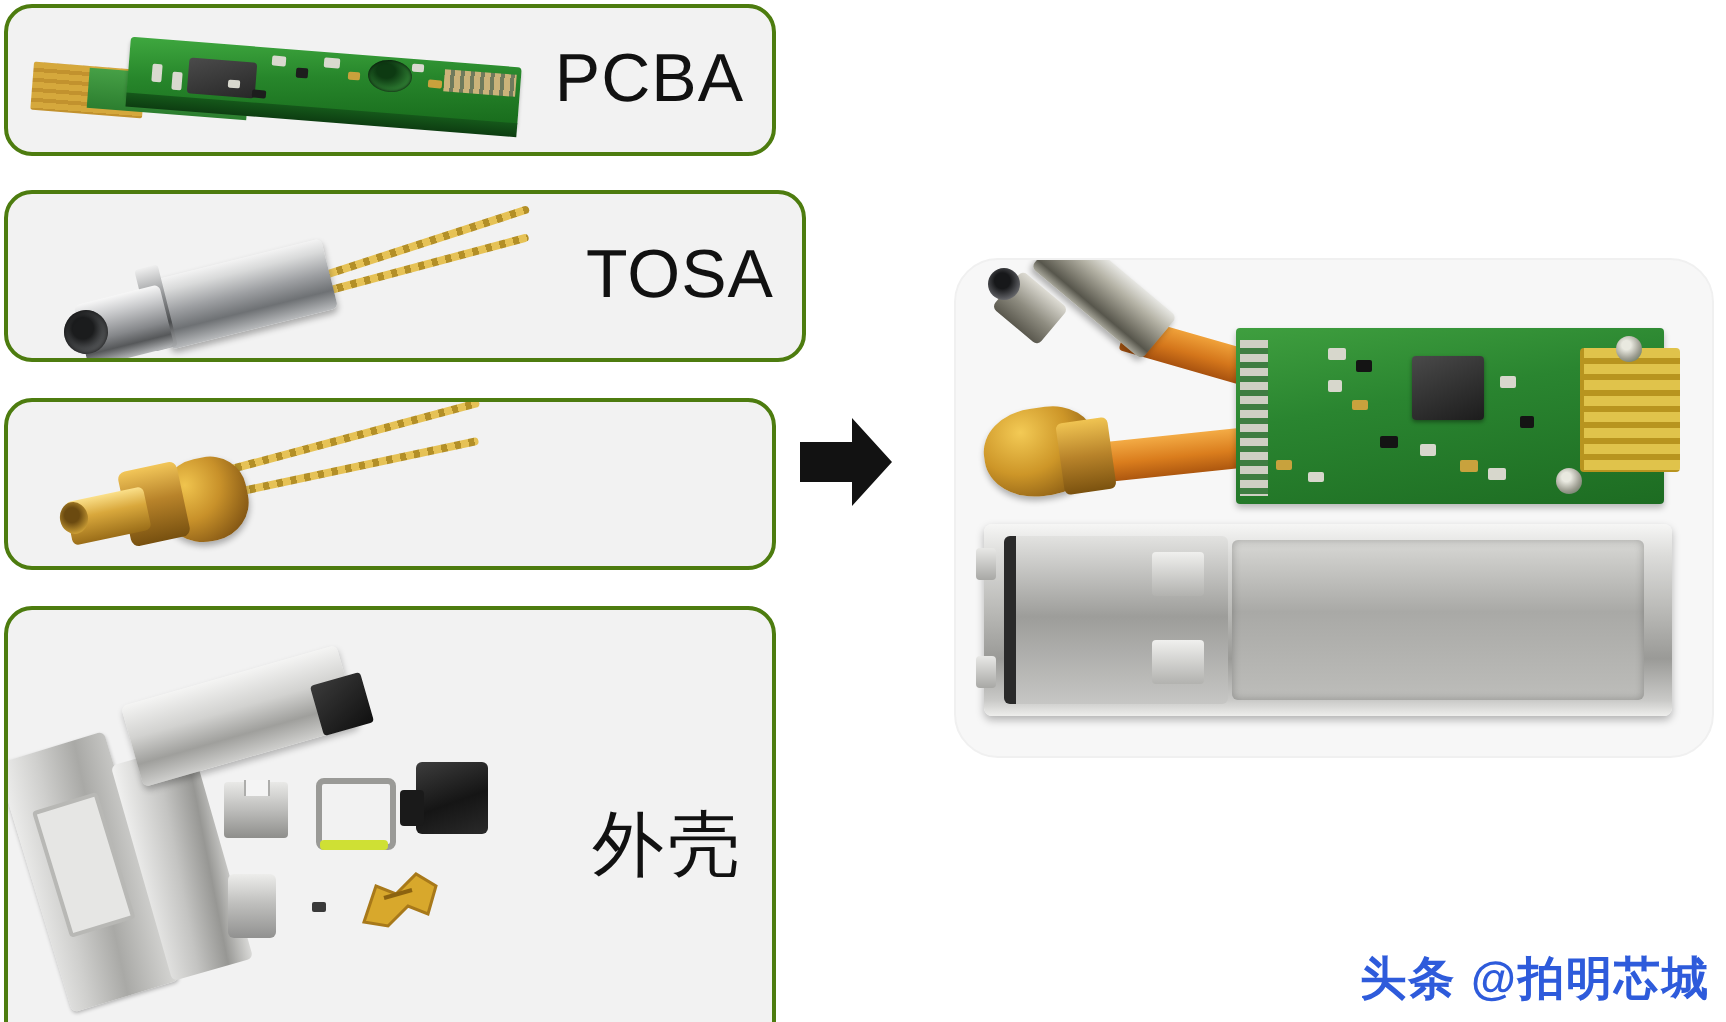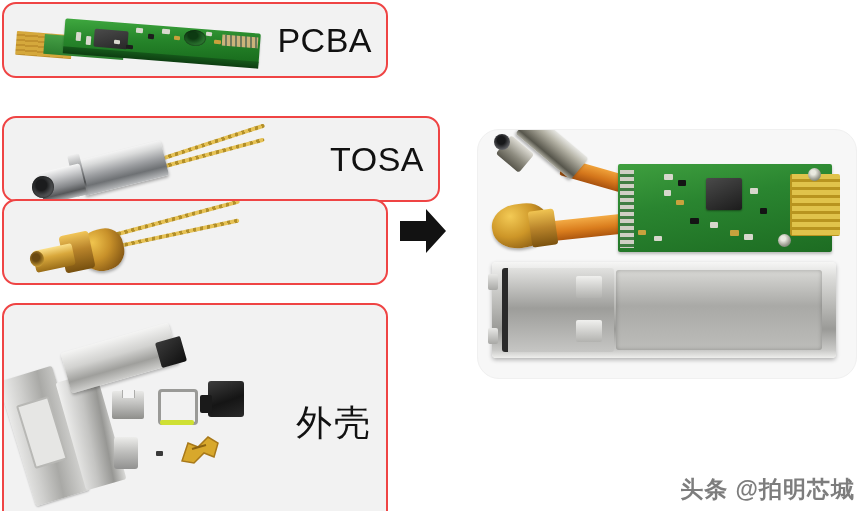--- a/index.html
+++ b/index.html
@@ -9,21 +9,21 @@
     font-family:"Liberation Sans","DejaVu Sans",sans-serif;
     overflow:hidden;
     position:relative;
   }
   #stage{position:absolute;left:0;top:0;width:863px;height:511px;}
 
   
   .card{
     position:absolute;
     background:#f2f2f2;
-    border:2px solid #ef4444;
+    border:2px solid #4d7c0f;
     border-radius:14px;
     box-sizing:border-box;
     overflow:hidden;
   }
   .card .label{
     position:absolute;
     right:14px;
     top:50%;
     transform:translateY(-50%);
     font-size:34px;
@@ -73,21 +73,21 @@
   .smd{position:absolute;background:#d9d9cf;border-radius:1px;transform:rotate(4.5deg);}
   .smd.dk{background:#1d1d1d;}
   .smd.gd{background:#c9a13c;}
   .pcb-pads{
     position:absolute;left:206px;top:24px;width:36px;height:11px;
     background:repeating-linear-gradient(90deg,#cbb37a 0 3px,#6f7a5c 3px 5px);
     transform:rotate(4.5deg);
   }
 
   
-  #card2{left:2px;top:95px;width:438px;height:86px;margin-top:21px;}
+  #card2{left:2px;top:95px;width:401px;height:86px;}
   #tosa-art{left:14px;top:6px;width:250px;height:74px;}
   .tosa-barrel{
     position:absolute;left:62px;top:26px;width:86px;height:36px;
     background:linear-gradient(180deg,#f3f3f3 0%,#d9dada 18%,#9d9fa2 48%,#6e7174 74%,#b9bbbd 100%);
     transform:rotate(-14deg);border-radius:3px;
     box-shadow:0 2px 3px rgba(0,0,0,.3);
   }
   .tosa-ring{
     position:absolute;left:54px;top:30px;width:12px;height:42px;
     background:linear-gradient(180deg,#efefef,#8a8c8e 40%,#4a4c4e 70%,#a9abad);
@@ -308,21 +308,21 @@
   }
 
   #panel-caption{
     position:absolute;left:477px;top:383px;width:380px;
     text-align:center;font-size:34px;color:#111;letter-spacing:2px;
   }
 
   
   #watermark{
     position:absolute;right:8px;bottom:6px;
-    font-size:23px;color:#737373;
+    font-size:23px;color:#1d4ed8;
     letter-spacing:1px;
     font-weight:bold;
     opacity:.92;
     white-space:nowrap;
   }
 </style>
 </head>
 <body>
 
 <div id="stage">

